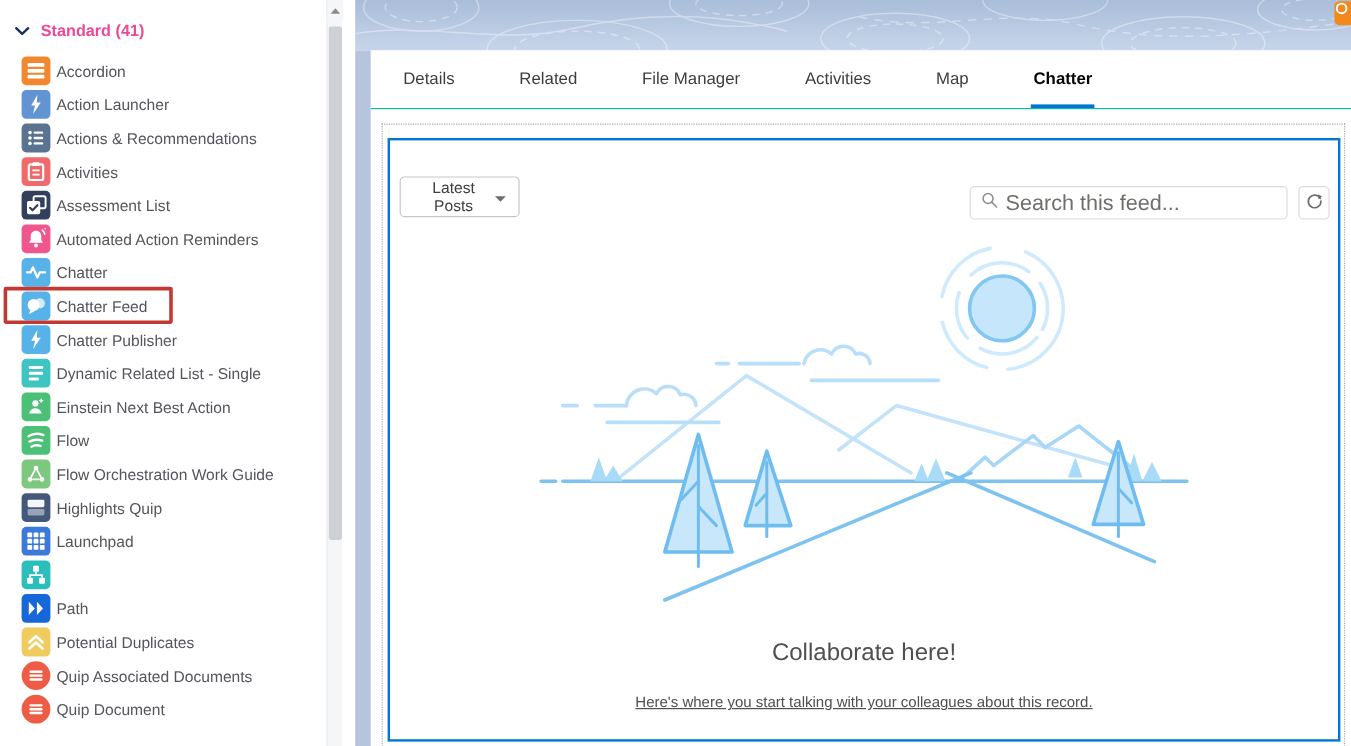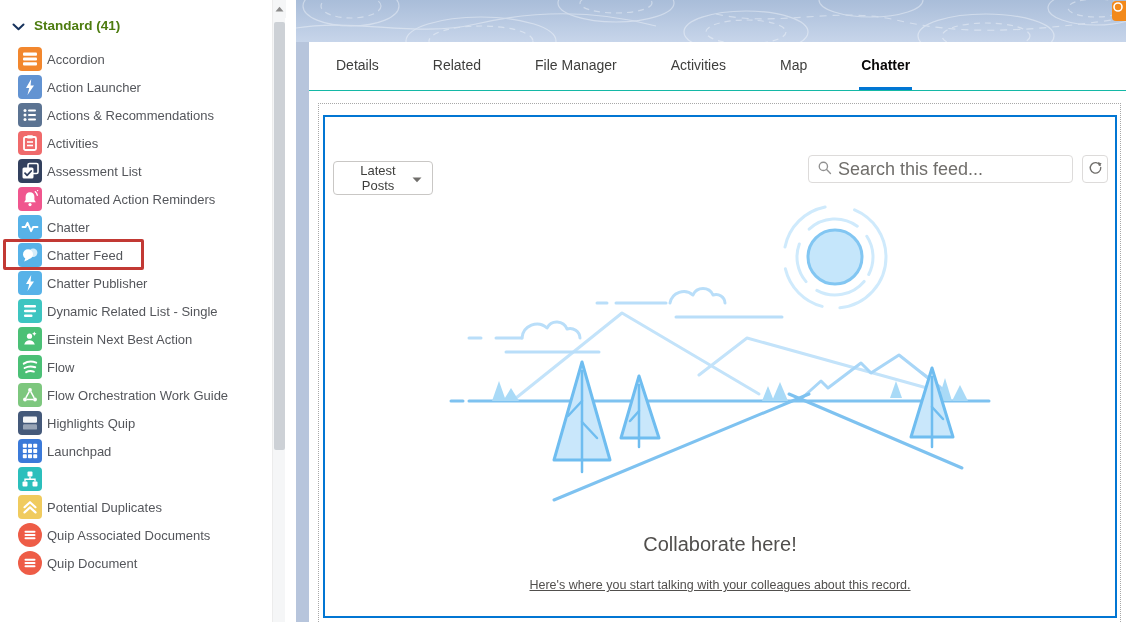--- a/index.html
+++ b/index.html
@@ -3,21 +3,21 @@
 <meta charset="utf-8">
 <style>
   * { margin:0; padding:0; box-sizing:border-box; }
   html,body { width:1126px; height:622px; background:#fff; overflow:hidden;
               font-family:"Liberation Sans", sans-serif; }
   .stage { position:relative; width:1126px; height:622px; background:#fff; overflow:hidden; }
 
   
   .sidebar { position:absolute; left:0; top:0; width:272px; height:622px; background:#fff; }
   .sidebar-header { display:flex; align-items:center; gap:9px; padding:13px 0 0 12px; height:38px; }
-  .sidebar-header .hdr-label { font-size:13.5px; font-weight:bold; color:#4d7c0f; }
+  .sidebar-header .hdr-label { font-size:13.5px; font-weight:bold; color:#ec4899; }
   .component-list { list-style:none; margin-top:7px; }
   .component-list li { position:relative; display:flex; align-items:center; height:28px; padding-left:18px; gap:5px; cursor:pointer; }
   .cicon { width:24px; height:24px; border-radius:4px; flex:0 0 24px; display:flex; align-items:center; justify-content:center; }
   .cicon.circle { border-radius:50%; }
   .cicon svg { width:24px; height:24px; display:block; }
   .clabel { font-size:13px; color:#54565B; white-space:nowrap; }
   .redbox { position:absolute; left:3px; top:-2px; width:141px; height:31px;
             border:3px solid var(--highlight-red,#C23934); border-radius:2px; pointer-events:none; }
 
   
@@ -40,21 +40,21 @@
   .tab { display:flex; align-items:center; margin-right:50px; font-size:14px; color:#3E3E3C;
          border-bottom:3px solid transparent; padding:0 2px; cursor:pointer; }
   .tab.active { font-weight:bold; color:#080707; border-bottom-color:var(--accent-blue,#0176D3); }
 
   
   .dropzone { position:absolute; left:9px; right:5px; top:61px; bottom:-2px;
               border:1px dotted #A8A8A8; border-bottom:none; }
   .chatter-card { position:absolute; left:4px; right:3px; top:11px; height:503px;
                   border:2px solid var(--accent-blue,#0176D3); background:#fff; }
   .sort-label { position:absolute; left:8px; top:14px; font-size:12px; color:#3E3E3C;margin-top:35px; }
-  .sort-dd { position:absolute; left:8px; top:44px; width:100px; height:30px; background:#fff;
+  .sort-dd { position:absolute; left:8px; top:30px; width:100px; height:30px; background:#fff;
              border:1px solid #C9C7C5; border-radius:4px; display:flex; align-items:center;
              justify-content:space-between; padding:16px 10px; font-size:13px; color:#3E3E3C; cursor:pointer;
              font-family:"Liberation Sans", sans-serif; }
   .searchbox { position:absolute; right:42px; top:38px; width:265px; height:28px; border:1px solid #DDDBDA;
                border-radius:4px; display:flex; align-items:center; padding:0 8px; gap:6px; background:#fff; }
   .searchbox input { border:none; outline:none; flex:1; font-size:18px; color:#3E3E3C; background:transparent;
                      font-family:"Liberation Sans", sans-serif; }
   .searchbox input::placeholder { color:#706E6B; }
   .refresh-btn { position:absolute; right:7px; top:38px; width:26px; height:28px; border:1px solid #DDDBDA;
                  border-radius:4px; background:#fff; display:flex; align-items:center; justify-content:center; cursor:pointer; }
@@ -244,20 +244,29 @@
     </li>
         <li>
       <span class="cicon" style="background: rgb(43, 191, 188);">
             <svg viewBox="0 0 24 24">
               <rect x="9.5" y="4.5" width="5" height="5" rx="1" fill="#fff"></rect>
               <rect x="4.5" y="14.5" width="5" height="5" rx="1" fill="#fff"></rect>
               <rect x="14.5" y="14.5" width="5" height="5" rx="1" fill="#fff"></rect>
               <path d="M12 9.5 v2.8 M7 14.5 v-2.2 h10 v2.2" stroke="#fff" stroke-width="1.4" fill="none"></path>
             </svg>
           </span>
+    </li>
+        <li>
+      <span class="cicon" style="background: rgb(22, 103, 216);">
+            <svg viewBox="0 0 24 24">
+              <path d="M6 6.5 L11 12 L6 17.5 Z" fill="#fff"></path>
+              <path d="M12.8 6.5 L17.8 12 L12.8 17.5 Z" fill="#fff"></path>
+            </svg>
+          </span>
+      <span class="clabel">Path</span>
     </li>
         <li>
       <span class="cicon" style="background: rgb(240, 203, 94);">
             <svg viewBox="0 0 24 24">
               <g stroke="#fff" stroke-width="2.2" fill="none" stroke-linecap="round" stroke-linejoin="round">
                 <path d="M6.5 12.2 L12 7.2 L17.5 12.2"></path>
                 <path d="M6.5 17.4 L12 12.4 L17.5 17.4"></path>
               </g>
             </svg>
           </span>

